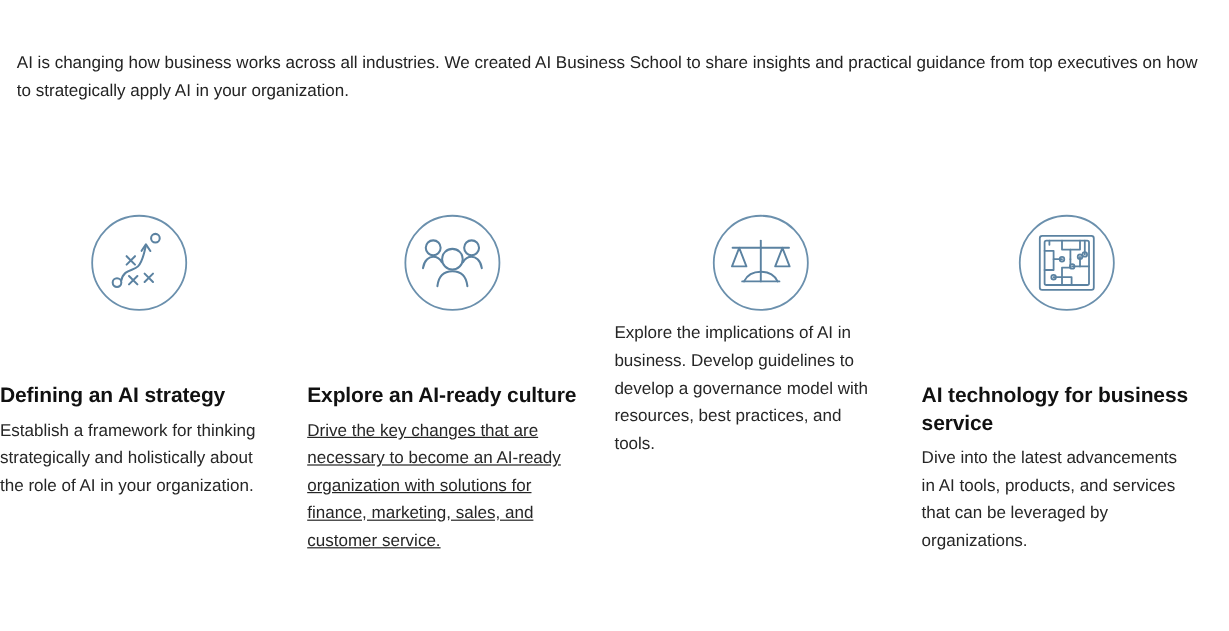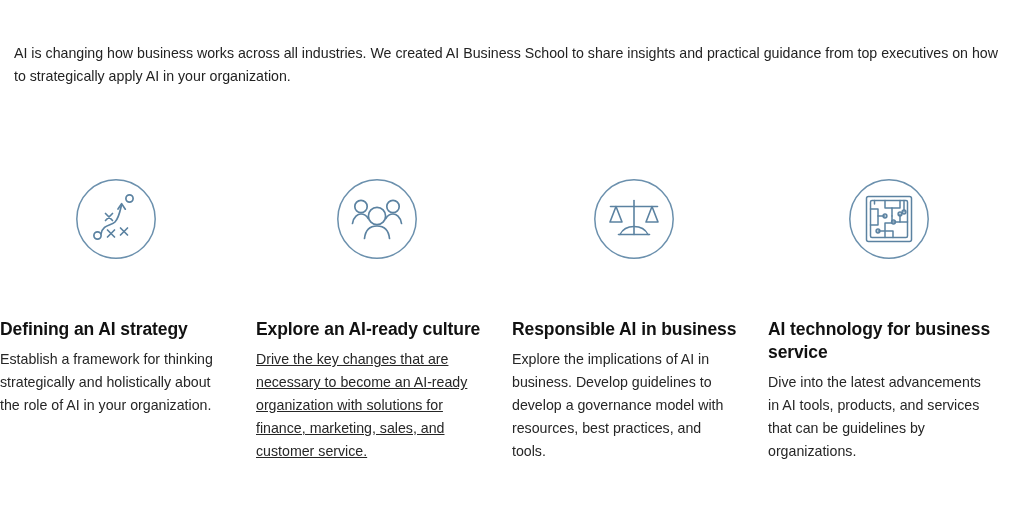--- a/index.html
+++ b/index.html
@@ -159,21 +159,20 @@
             <path d="M23 28.5 L17 44 L29 44 Z" fill="none"></path>
 
             <path d="M59 28.5 L53 44 L65 44 Z" fill="none"></path>
 
             <path d="M27 56.5 C30 50.5, 35 48.5, 41 48.5 C47 48.5, 52 50.5, 55 56.5" fill="none"></path>
 
             <path d="M25.5 56.5 L56.5 56.5"></path>
           </g>
         </svg>
       </div>
-      <h2 class="card-title">Responsible AI in business</h2>
       <p class="card-body">Explore the implications of AI in business. Develop guidelines to develop a governance model with resources, best practices, and tools.</p>
     </div>
 
     <div class="col col-4">
       <div class="icon-wrap">
         <svg viewBox="0 0 82 82" width="82" height="82" fill="none" stroke="#6b90ad" stroke-width="1.5" stroke-linecap="round" stroke-linejoin="round">
           <circle cx="41" cy="41" r="39.2" stroke="#6b90ad" stroke-width="1.5"></circle>
           <g stroke="#5b82a1" stroke-width="1.5">
 
             <rect x="18.5" y="18.5" width="45" height="45" rx="2" fill="none"></rect>
@@ -192,17 +191,17 @@
 
             <circle cx="37" cy="38" r="1.9" fill="none"></circle>
             <circle cx="52" cy="36" r="1.9" fill="none"></circle>
             <circle cx="30" cy="53" r="1.9" fill="none"></circle>
             <circle cx="45.5" cy="44" r="1.9" fill="none"></circle>
             <circle cx="56" cy="34" r="1.9" fill="none"></circle>
           </g>
         </svg>
       </div>
       <h2 class="card-title">AI technology for business service</h2>
-      <p class="card-body">Dive into the latest advancements in AI tools, products, and services that can be guidelines by organizations.</p>
+      <p class="card-body">Dive into the latest advancements in AI tools, products, and services that can be leveraged by organizations.</p>
     </div>
 
   </div>
 </div>
 
 </body></html>

